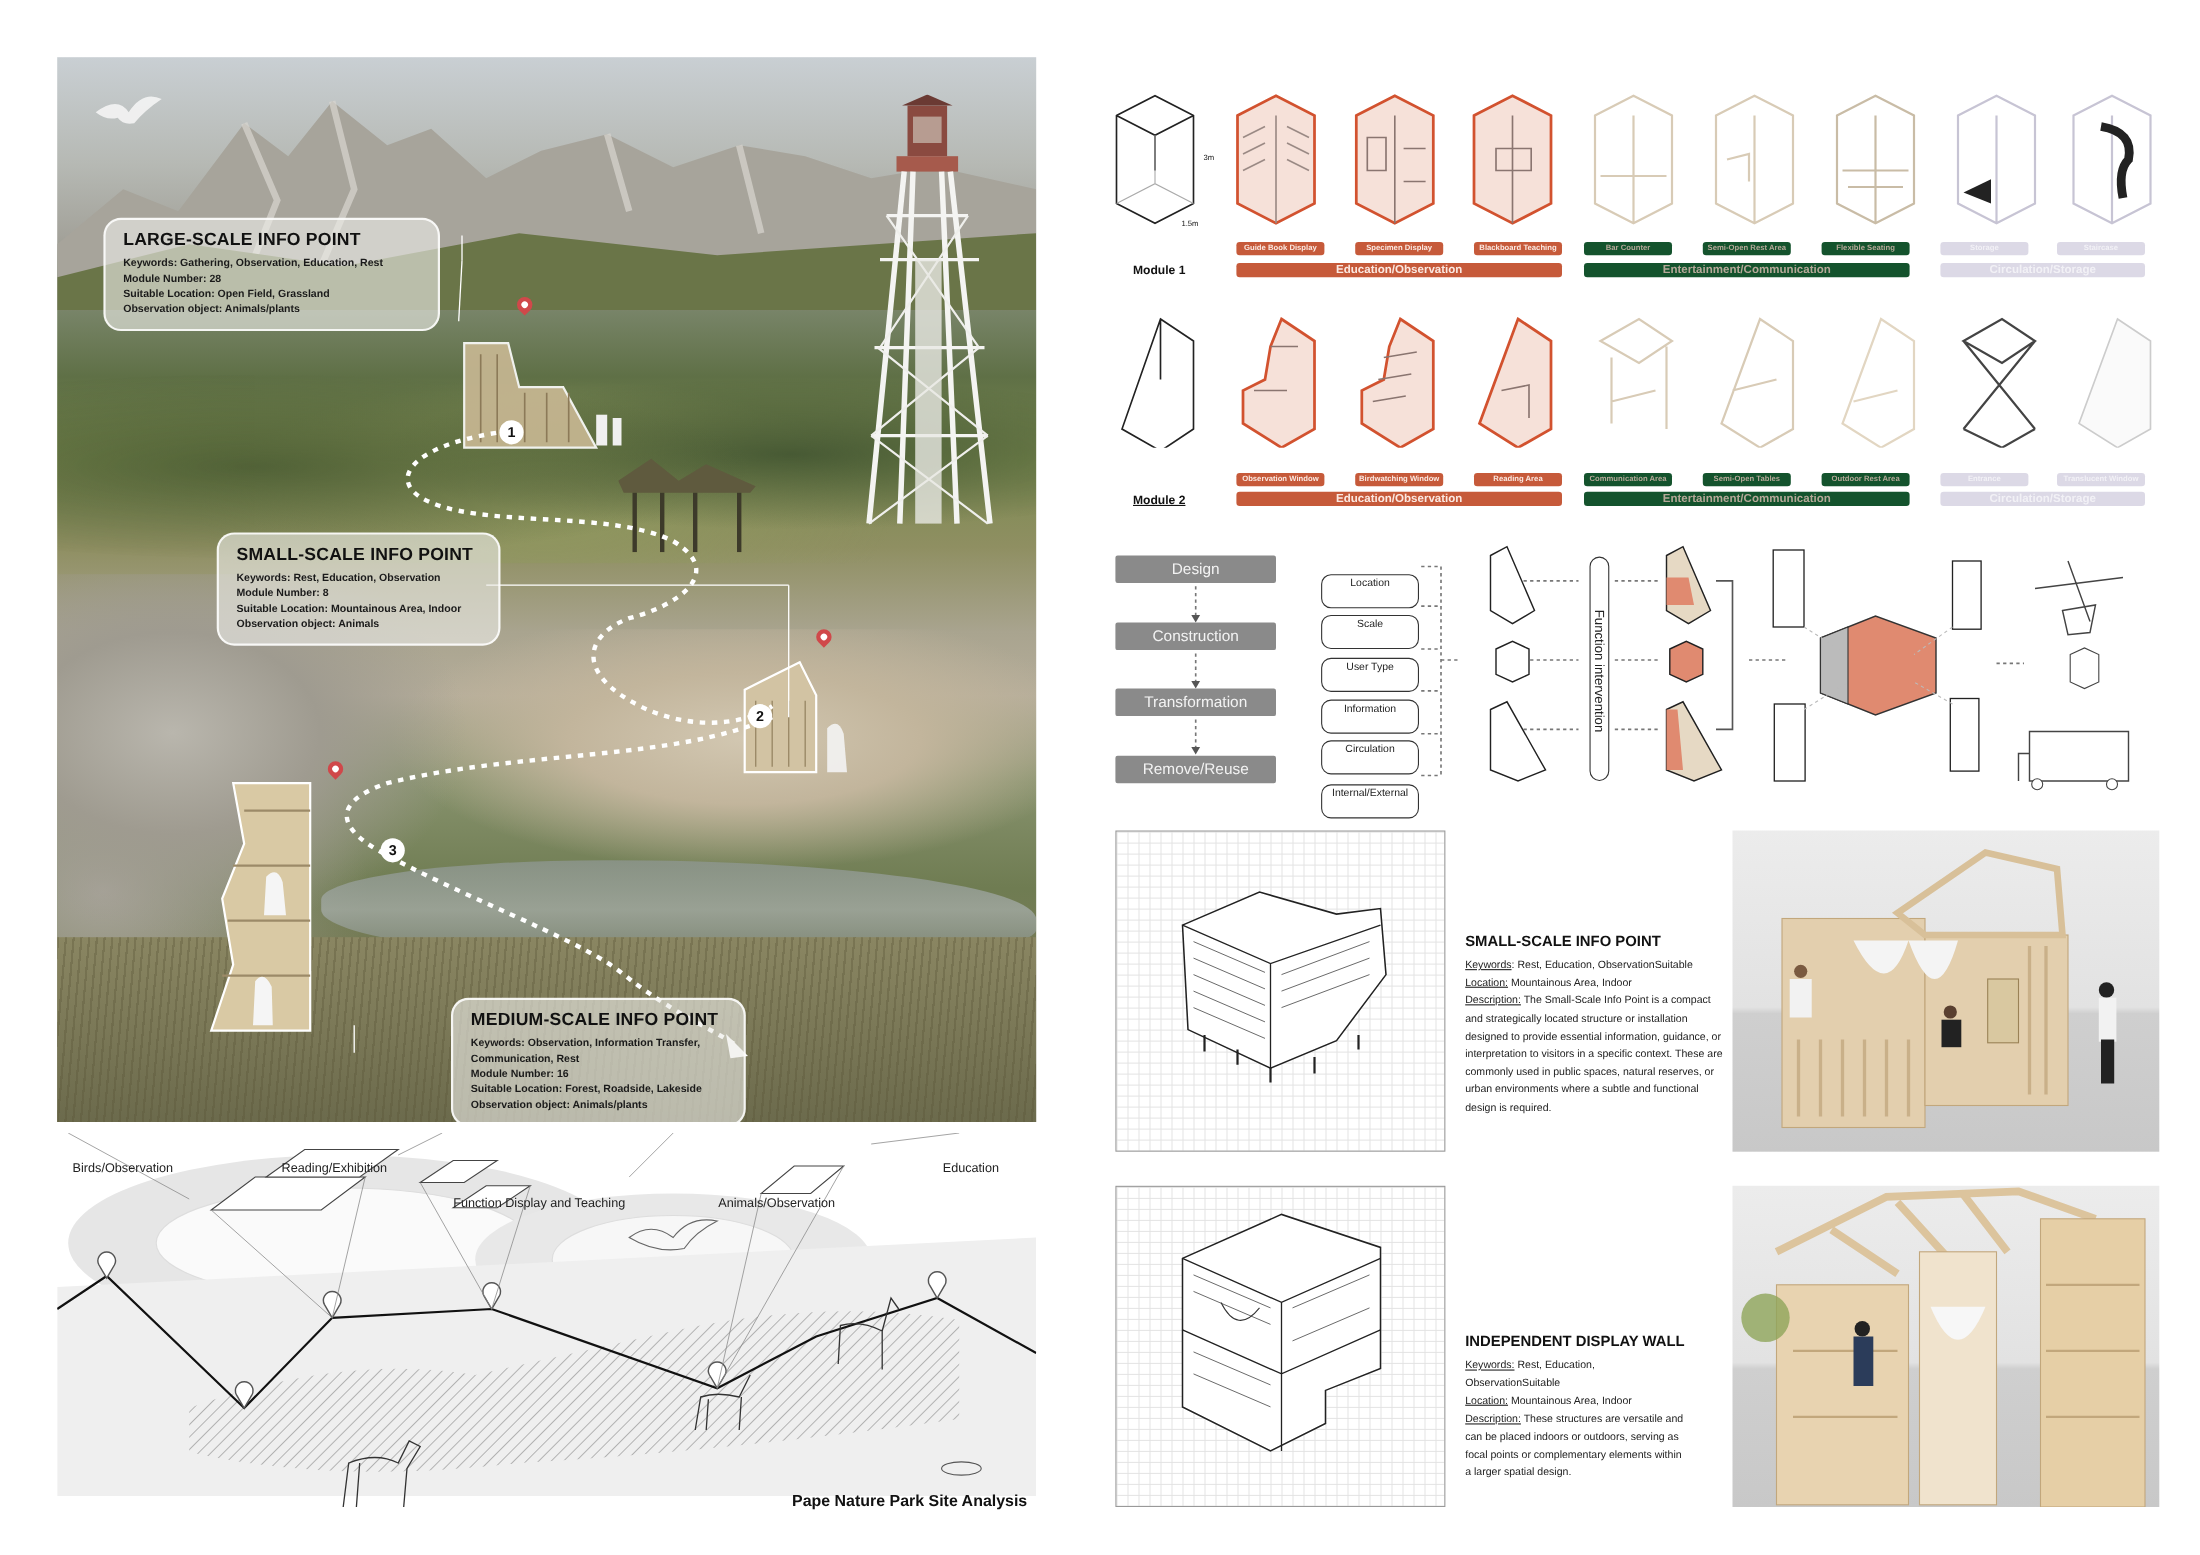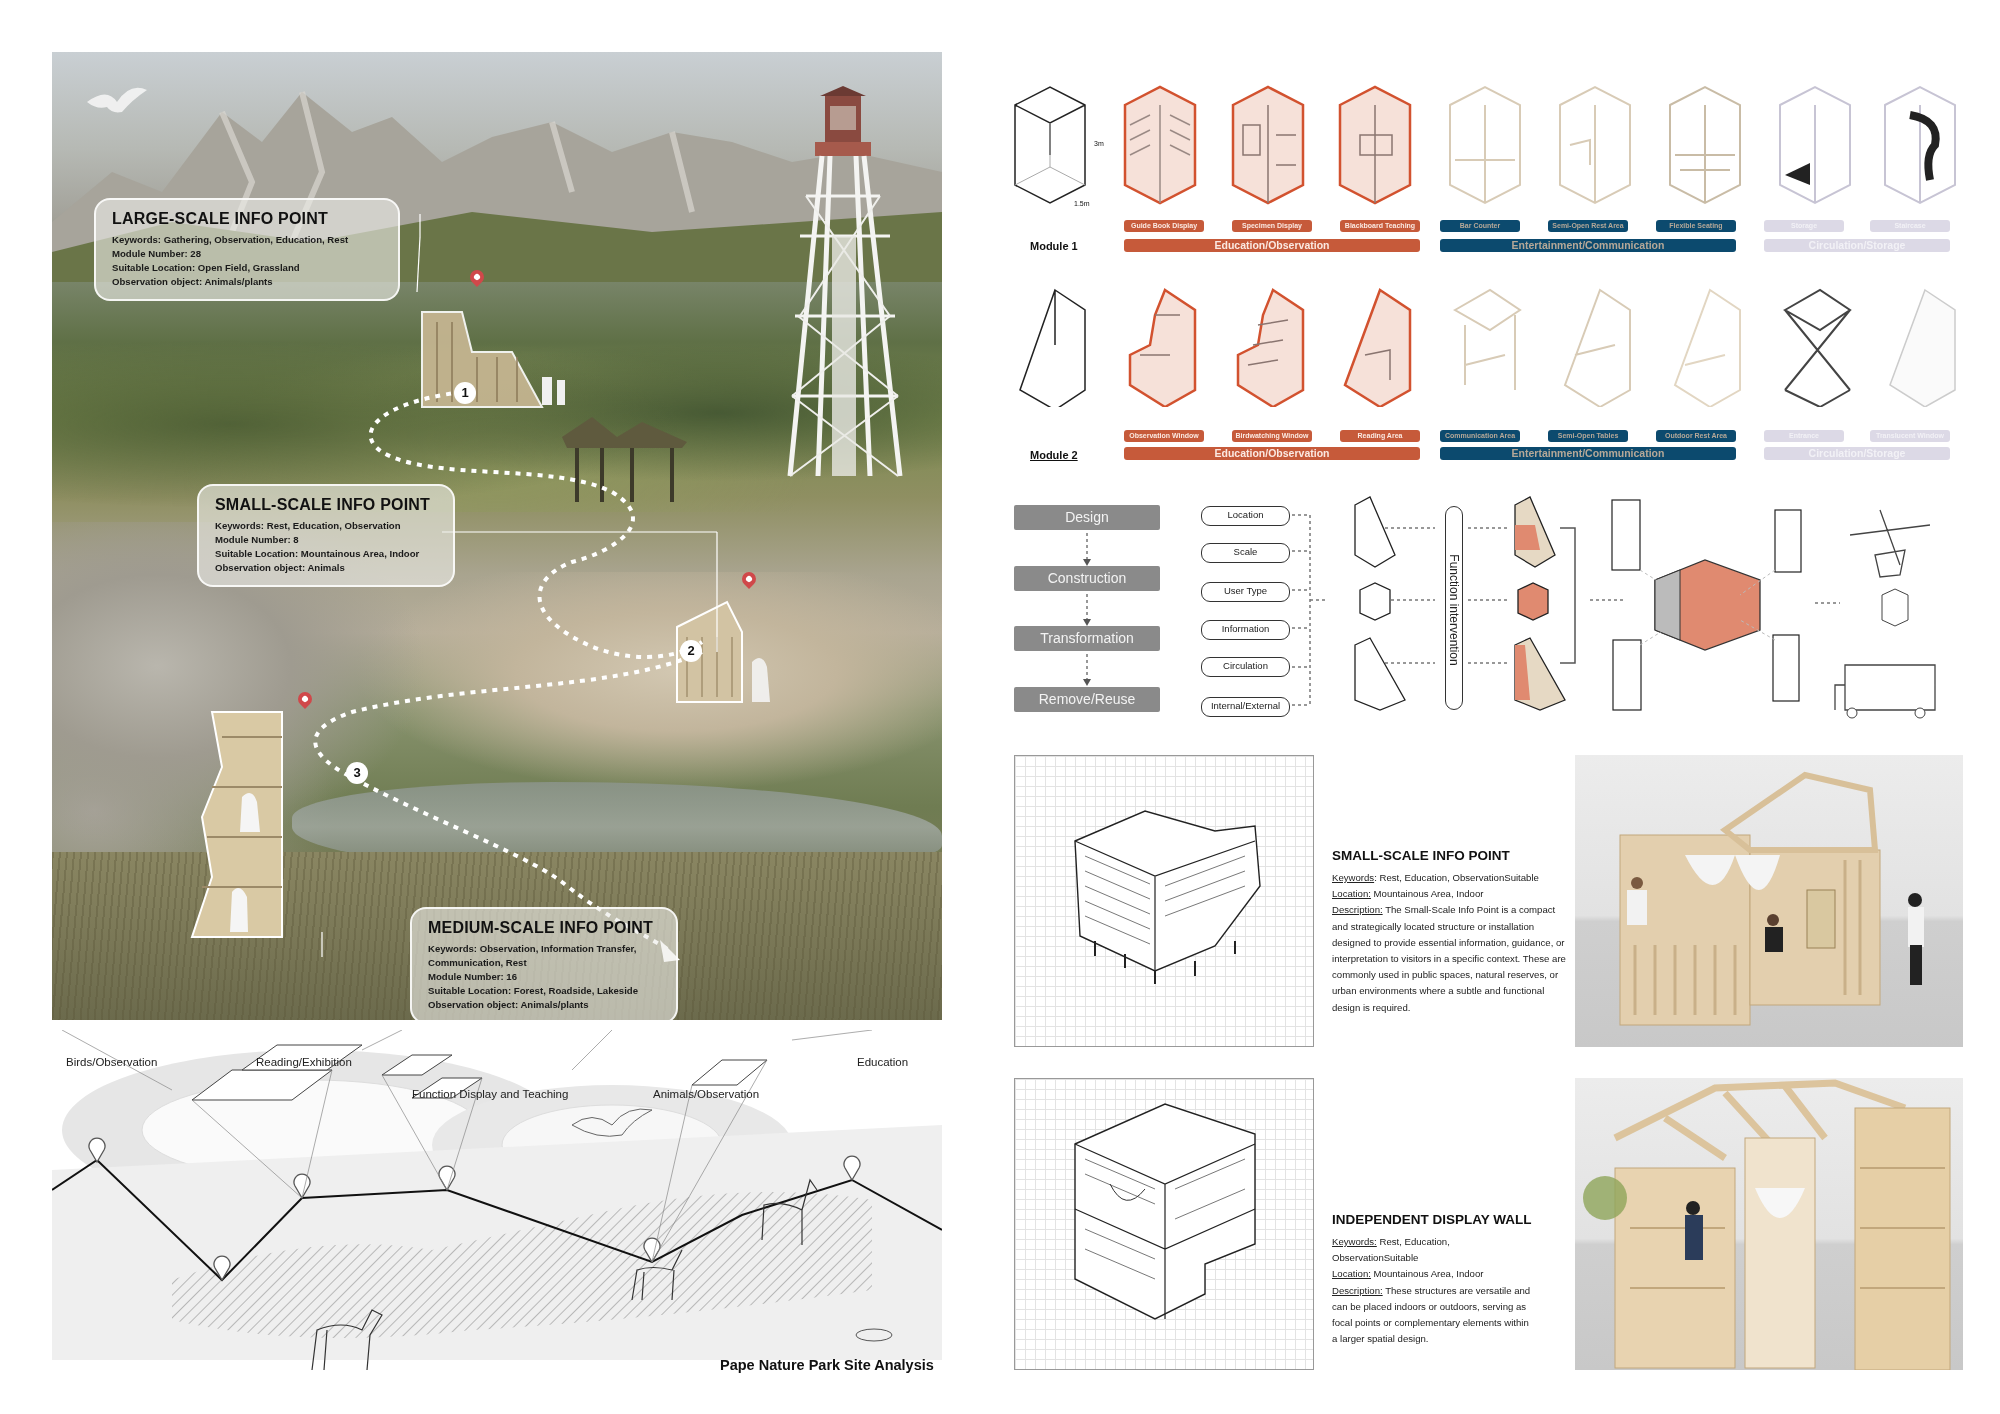--- a/index.html
+++ b/index.html
@@ -44,28 +44,28 @@
   .path-svg { position:absolute; left:0; top:0; }
 
   
   .site { position:absolute; left: 52px; top: 1030px; width: 890px; height: 370px; }
   .site-label { position:absolute; font-size: 11.5px; color:#222; }
   .site-caption { position:absolute; left: 720px; top: 1357px; font-size: 14.5px; font-weight: 700; color:#111; }
   .mod-label { position:absolute; font-size: 11px; font-weight: 700; color:#111; }
   .tag { position:absolute; height: 12px; border-radius: 3px; font-size: 7px; font-weight:700; text-align:center; line-height: 12px; color:#fff; }
   .band { position:absolute; height: 13px; border-radius: 3px; font-size: 10.5px; font-weight:700; text-align:center; line-height: 13px; color:#fff; }
   .c-edu { background:#c65a3a; color:#fbe9e2; }
-  .c-ent { background:#0c4a6e; color:#b5a898; }
+  .c-ent { background:#14532d; color:#b5a898; }
   .c-cir { background:#dcd9e6; color:#f2f1f6; }
 
   .mod-fig { position:absolute; width: 82px; height: 122px; }
 
   
   .step { position:absolute; left: 1014px; width: 146px; height: 25px; background:#8a8a8a; color:#f3f3f3; font-size: 14px; text-align:center; line-height: 25px; border-radius: 2px; }
-  .param { position:absolute; left: 1201px; width: 89px; height: 20px; border:1.3px solid #333; border-radius: 9px; font-size: 9.5px; text-align:center; line-height: 15px; background:#fff; color:#222; }
+  .param { position:absolute; left: 1201px; width: 89px; height: 31px; border:1.3px solid #333; border-radius: 9px; font-size: 9.5px; text-align:center; line-height: 15px; background:#fff; color:#222;margin-top:16px; }
   .fi-pill { position:absolute; left: 1445px; top: 506px; width: 18px; height: 204px; border:1.5px solid #333; border-radius: 9px; background:#fff; }
   .fi-text { position:absolute; left: 1454px; top: 610px; transform: translate(-50%,-50%) rotate(90deg); font-size: 12px; white-space: nowrap; color:#222; }
 
   
   .grid-box { position:absolute; width: 300px; background-color:#fff; border: 1px solid #999;
     background-image: linear-gradient(#e3e3e3 1px, transparent 1px), linear-gradient(90deg, #e3e3e3 1px, transparent 1px);
     background-size: 10px 10px; }
   .desc { position:absolute; left: 1332px; width: 240px; }
   .desc .h { font-size: 13.5px; font-weight: 700; margin-bottom: 7px; color:#111; }
   .desc p { font-size: 9.6px; line-height: 16.2px; color:#222; }

